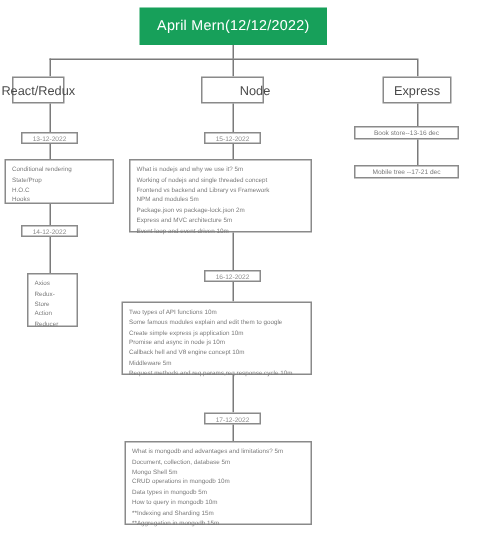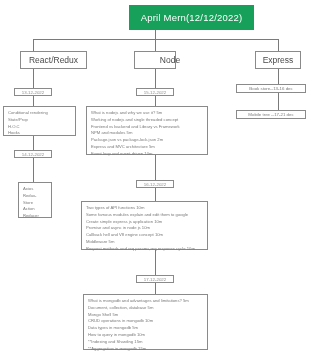--- a/index.html
+++ b/index.html
@@ -27,21 +27,20 @@
     color:#5a5a5a;
   }
   .root{
     background:#17a05a;
     border:none;
     color:#ffffff;
     display:flex;align-items:center;justify-content:center;
     font-size:9.5px;
     letter-spacing:.2px;
     white-space:nowrap;
-    margin-left:36px;
   }
   .branch{
     display:flex;align-items:center;justify-content:center;
     font-size:8.5px;
     color:#4a4a4a;
     white-space:nowrap;
   }
   .date{
     display:flex;align-items:center;justify-content:center;
     font-size:4.4px;
@@ -70,21 +69,21 @@
   </div>
 
   <div class="ln v" style="left:155px;top:30px;height:9px;"></div>
 
   <div class="ln h" style="left:33px;top:39px;width:245px;"></div>
 
   <div class="ln v" style="left:33px;top:39px;height:12px;"></div>
   <div class="ln v" style="left:155px;top:39px;height:12px;"></div>
   <div class="ln v" style="left:278px;top:39px;height:12px;"></div>
 
-  <div class="node branch" style="left:20px;top:51px;width:67px;height:18px;justify-content:center;">
+  <div class="node branch" style="left:8px;top:51px;width:35px;height:18px;justify-content:center;">
     <span>React/Redux</span>
   </div>
   <div class="node branch" style="left:134px;top:51px;width:42px;height:18px;padding-left:30px;">
     <span>Node</span>
   </div>
   <div class="node branch" style="left:255px;top:51px;width:46px;height:18px;">
     <span>Express</span>
   </div>
 
   <div class="ln v" style="left:33px;top:69px;height:19px;"></div>

